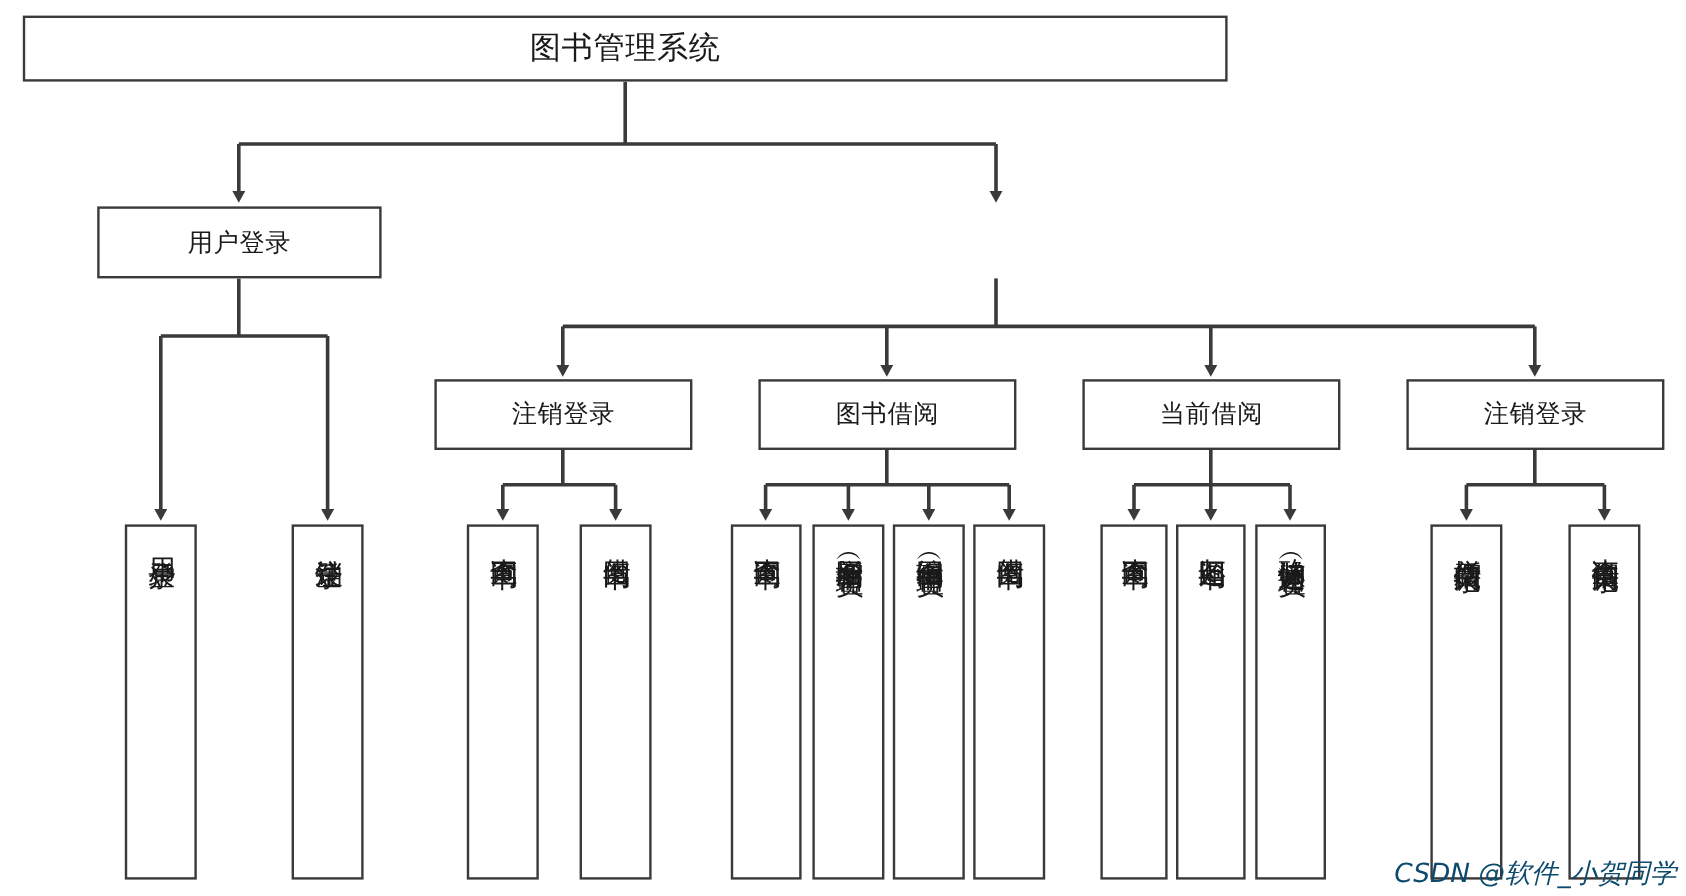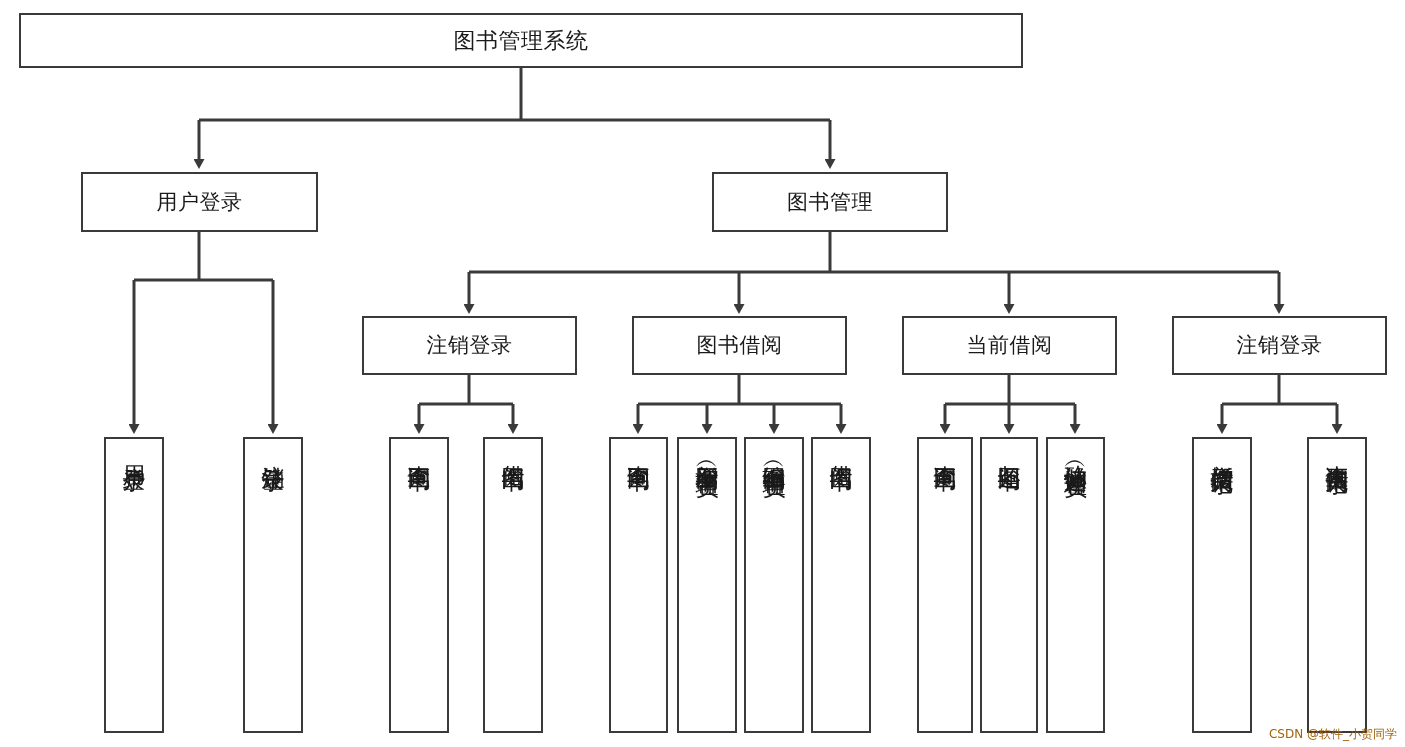--- a/index.html
+++ b/index.html
@@ -51,31 +51,32 @@
     padding-top: 8px;
   }
   .node.vert .label {
     writing-mode: vertical-rl;
     text-orientation: upright;
     font-size: 23px;
     letter-spacing: 1.5px;
     line-height: 1;
   }
   .node.root .label {
-    font-size: 22px;
+    font-size: 26px;
   }
   #watermark {
     position: absolute;
     right: 8px;
     bottom: 4px;
-    font-size: 12px;
-    color: #a16207;
+    font-size: 22px;
+    color: #0c4a6e;
     z-index: 5;
     white-space: nowrap;
     font-family: "DejaVu Sans", "Liberation Sans", sans-serif;
+    font-style: italic;
   }
 </style>
 </head>
 <body>
 
 <div id="canvas">
 
   <svg id="edges" viewBox="0 0 1405 747" xmlns="http://www.w3.org/2000/svg">
     <defs>
       <marker id="arrow" markerWidth="10" markerHeight="11" refX="1" refY="5.5" orient="auto" markerUnits="userSpaceOnUse">
@@ -128,23 +129,20 @@
     </g>
   </svg>
 
   <div class="node horiz root" id="n-root" style="left: 19px; top: 13px; width: 1004px; height: 55px;">
     <span class="label">图书管理系统</span>
   </div>
 
   <div class="node horiz" id="n-l1-0" style="left: 81px; top: 172px; width: 237px; height: 60px;">
     <span class="label">用户登录</span>
   </div>
-  <div class="node horiz" id="n-l1-1" style="left: 712px; top: 172px; width: 236px; height: 60px;">
-    <span class="label">图书管理</span>
-  </div>
 
   <div class="node horiz" id="n-l2-0" style="left: 362px; top: 316px; width: 215px; height: 59px;">
     <span class="label">注销登录</span>
   </div>
   <div class="node horiz" id="n-l2-1" style="left: 632px; top: 316px; width: 215px; height: 59px; justify-content: center;">
     <span class="label">图书借阅</span>
   </div>
   <div class="node horiz" id="n-l2-2" style="left: 902px; top: 316px; width: 215px; height: 59px; font-family: Liberation Serif, serif;">
     <span class="label">当前借阅</span>
   </div>

